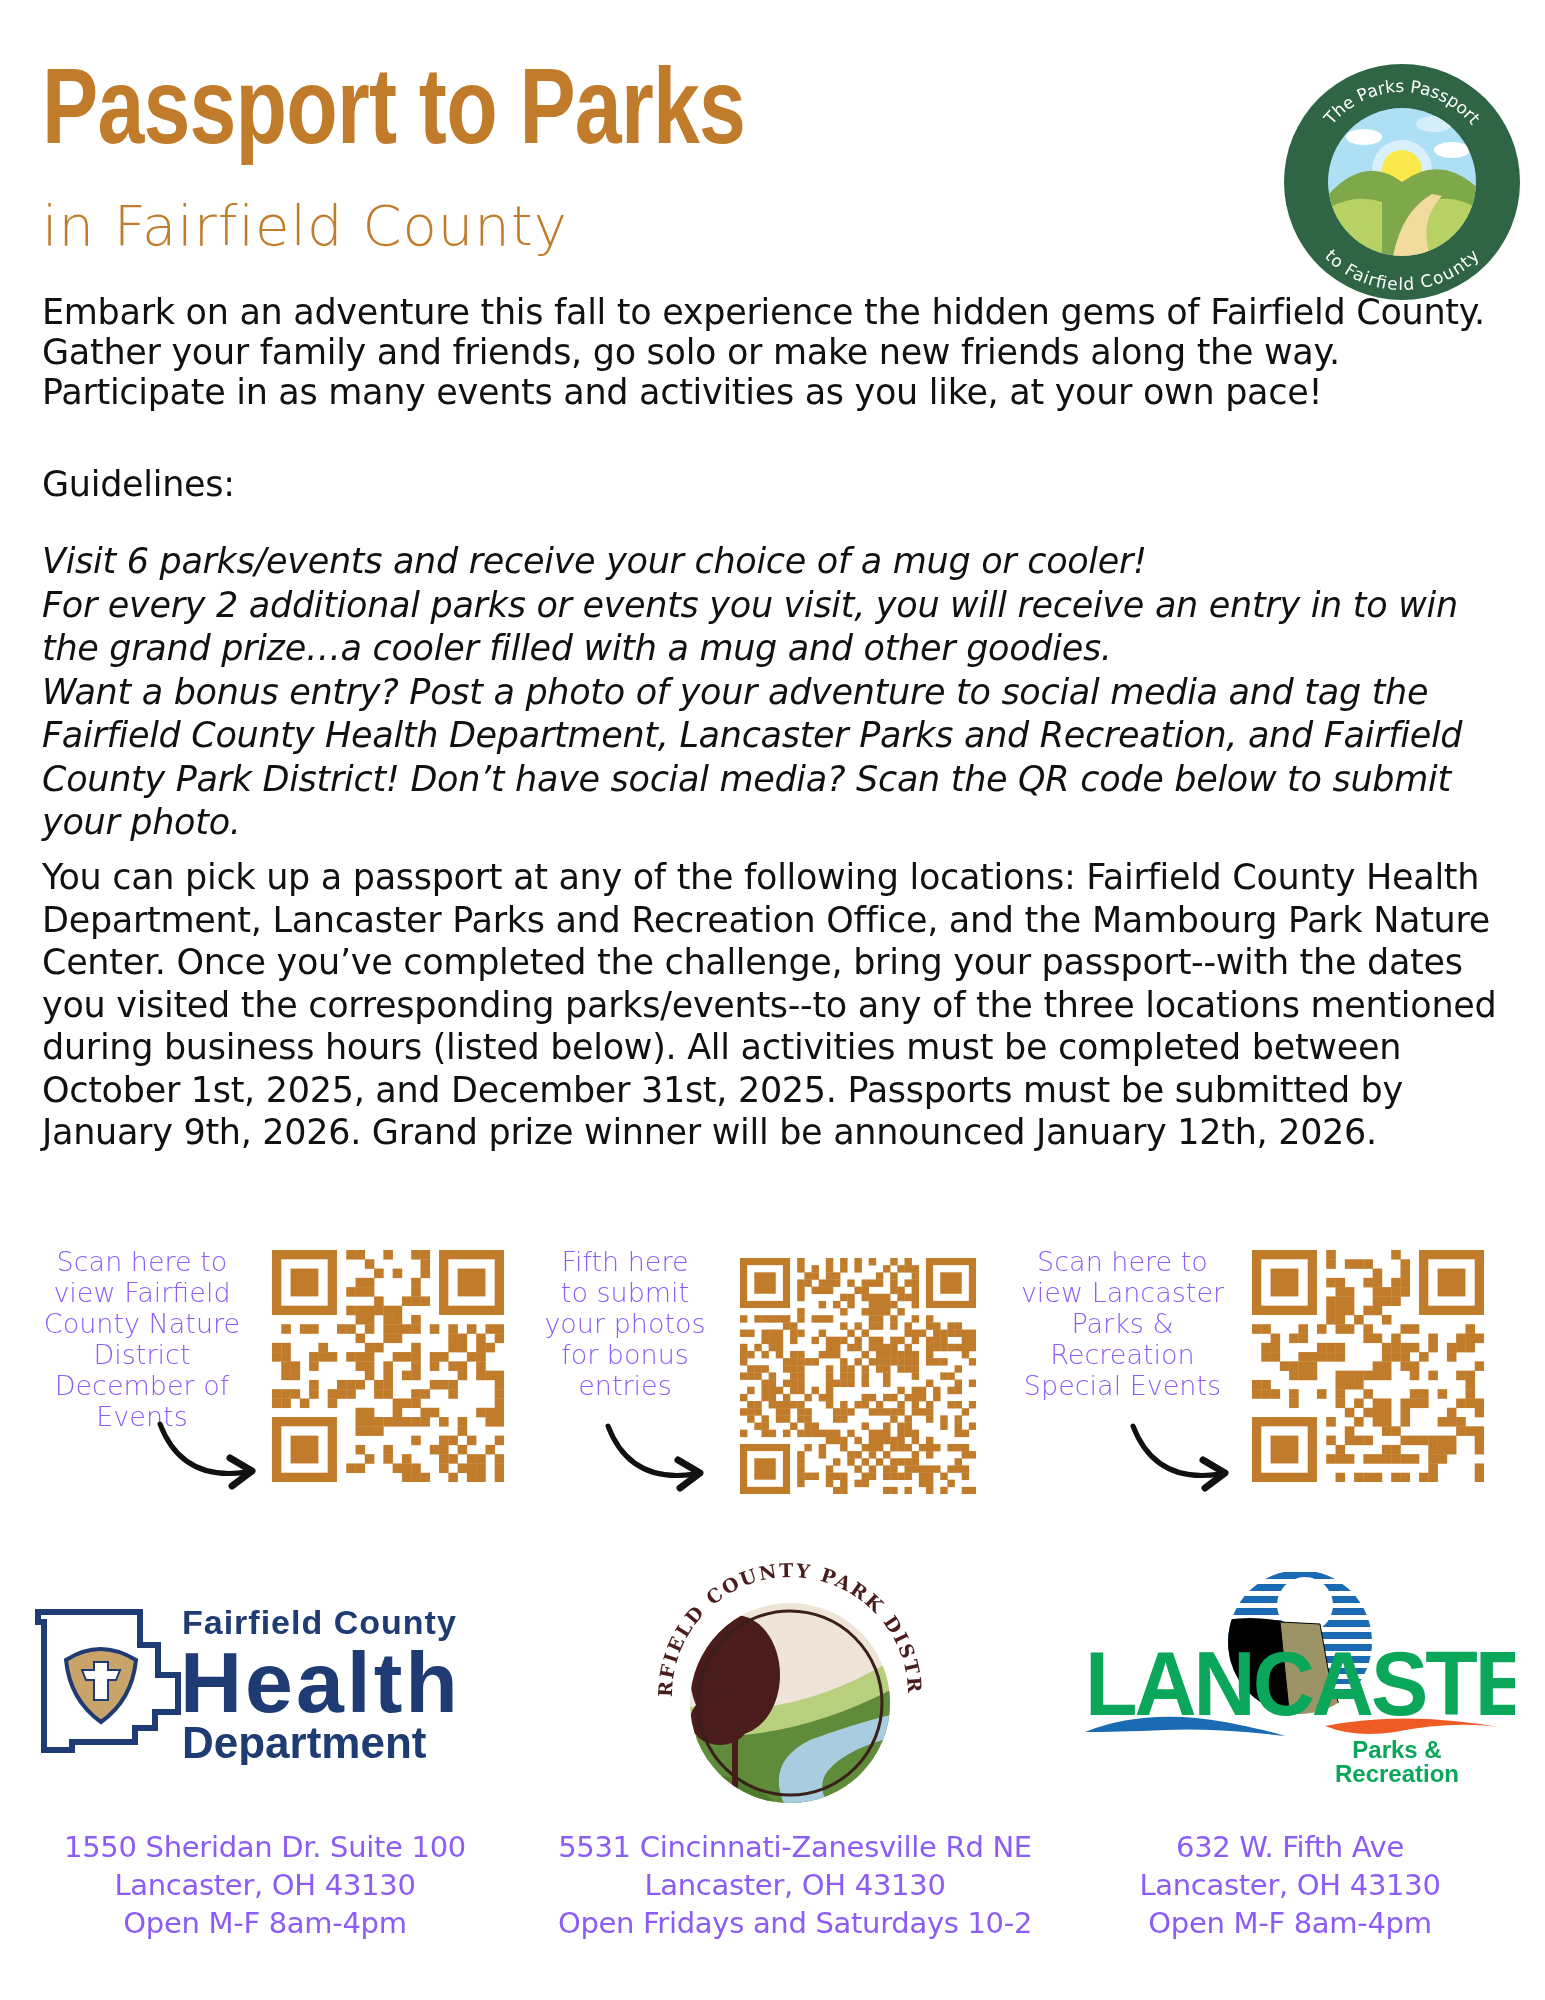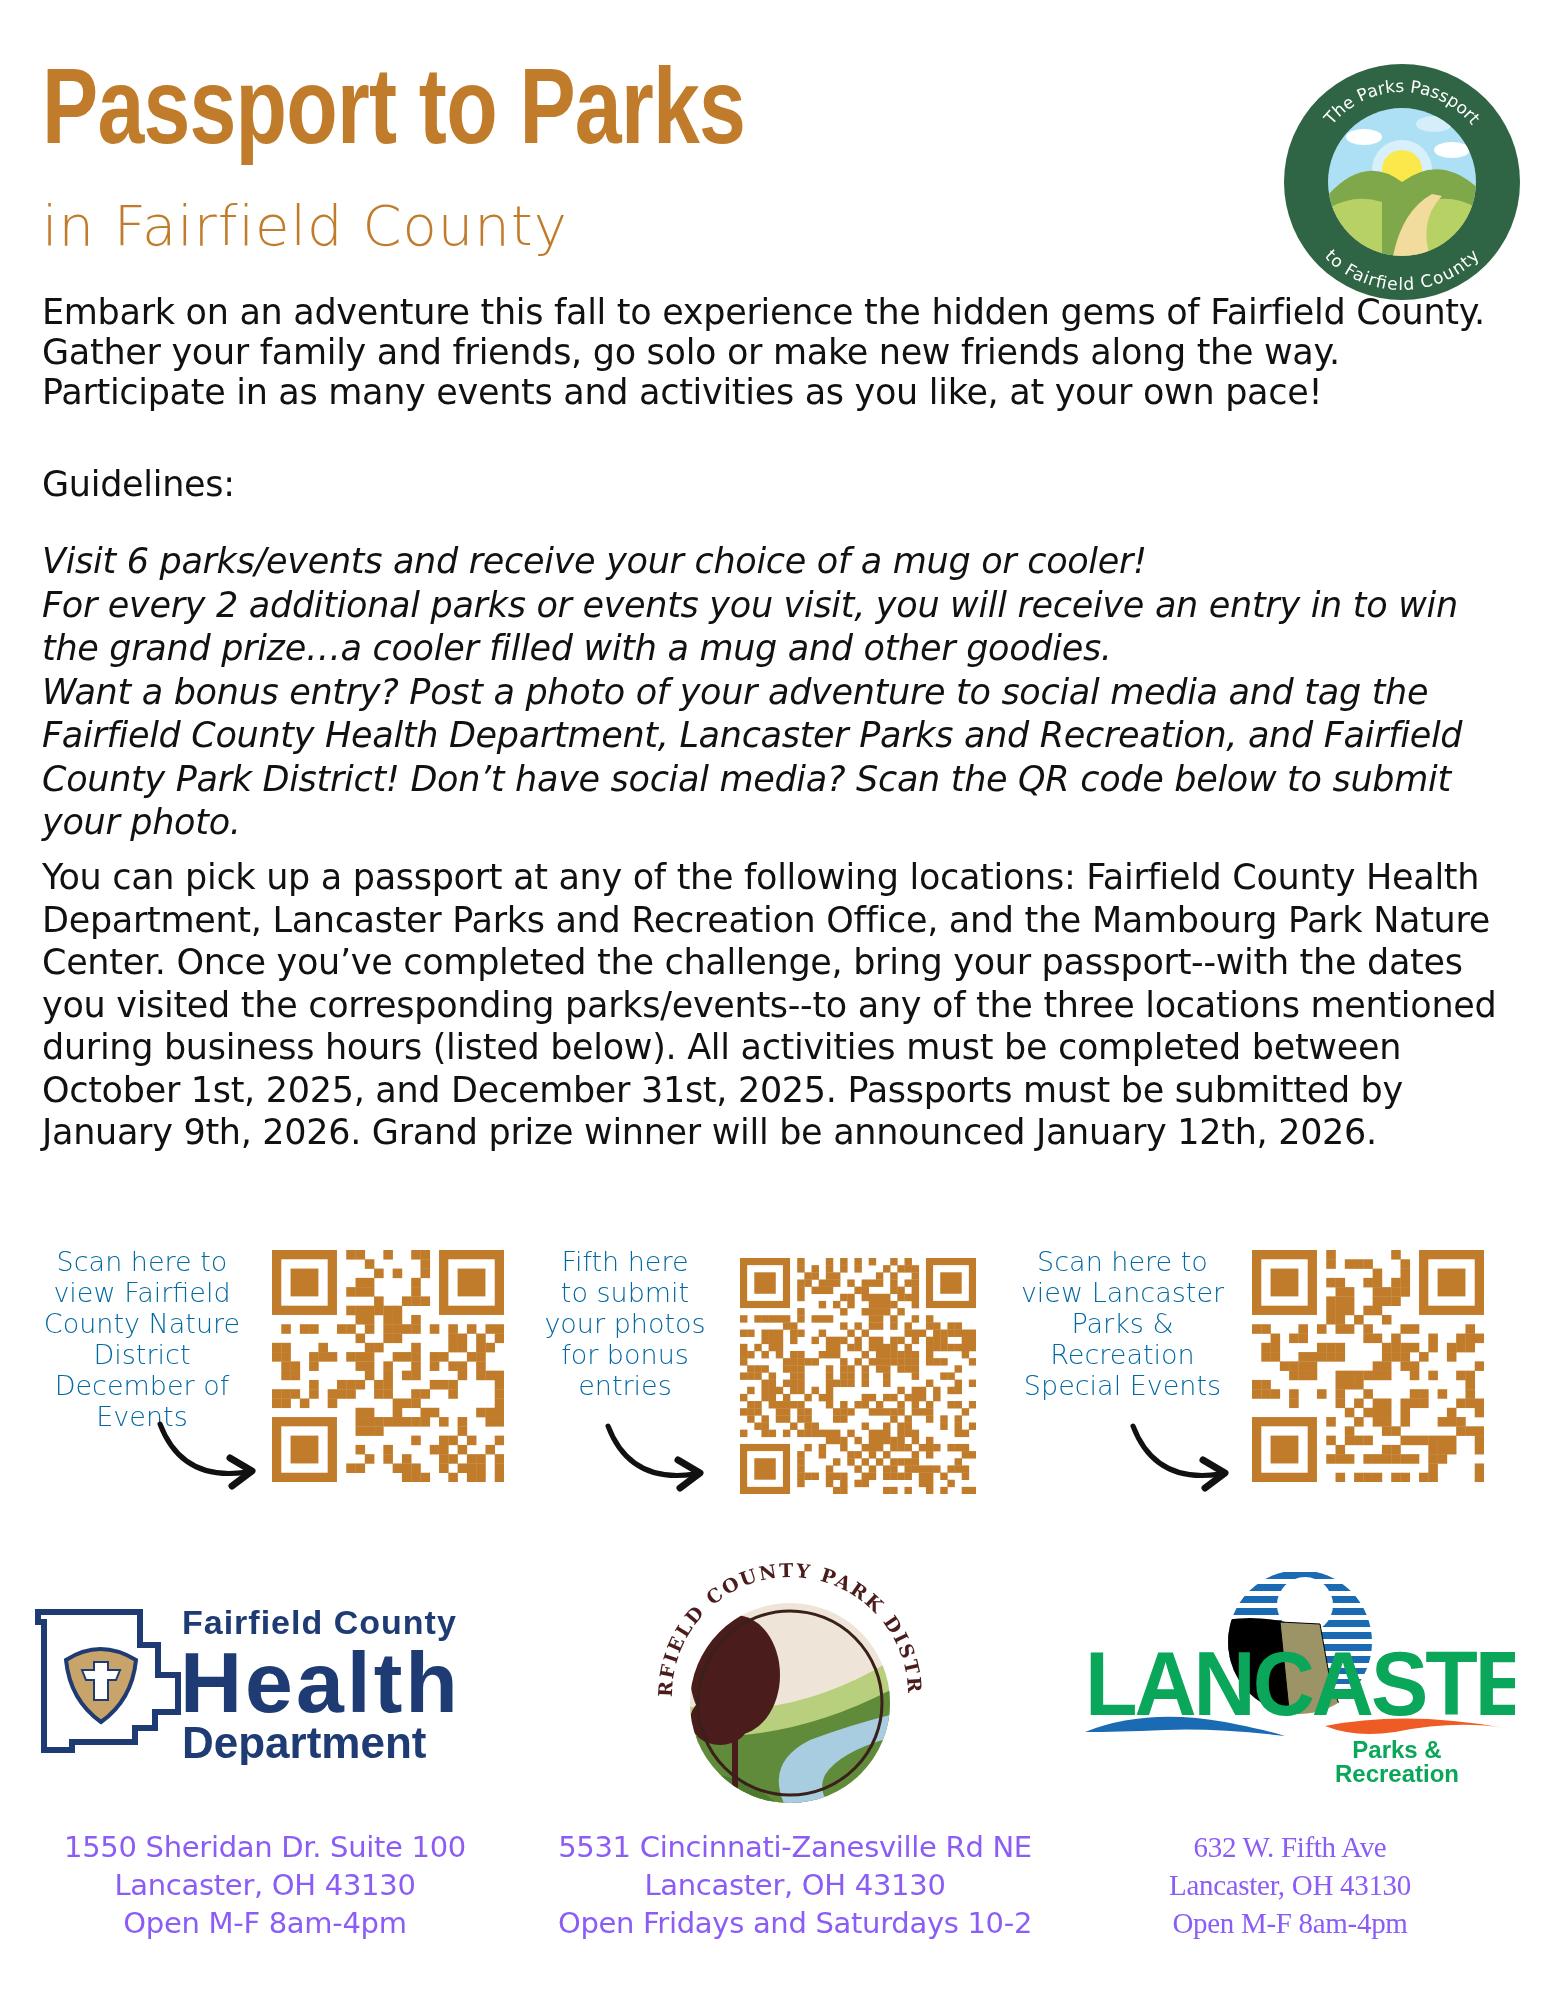--- a/index.html
+++ b/index.html
@@ -16,21 +16,21 @@
   .body-text { position: absolute; left: 42px; width: 1470px;
                font-family: "DejaVu Sans", sans-serif; font-size: 35px; line-height: 40px;
                color: #111; margin: 0; letter-spacing: -0.3px; }
   .body-text p { margin: 0; }
   .intro { top: 292px; line-height: 40px; }
   .guidelines-label { top: 464px; }
   .rules { top: 540px; line-height: 43.5px; font-style: italic; }
   .pickup { top: 856px; line-height: 42.5px; }
 
   .qr-group { position: absolute; top: 1240px; height: 260px; }
-  .qr-label { position: absolute; text-align: center; color: #0369a1;
+  .qr-label { position: absolute; text-align: center; color: #8b5cf6;
               font-family: "DejaVu Sans", sans-serif; font-weight: 300; font-size: 27px; line-height: 31px; }
   .qr-code { position: absolute; top: 10px; }
   .arrow { position: absolute; }
 
   .logo { position: absolute; }
   .address { position: absolute; top: 1828px; text-align: center;
              font-family: "DejaVu Sans", sans-serif; font-size: 29px; line-height: 38px; color: #8b5cf6; letter-spacing: -0.3px; }
   .address div { white-space: nowrap; }
 </style>
 </head>
@@ -1056,17 +1056,17 @@
 <div class="address" style="left:30px; width:470px;">
   <div>1550 Sheridan Dr. Suite 100</div>
   <div>Lancaster, OH 43130</div>
   <div>Open M-F 8am-4pm</div>
 </div>
 <div class="address" style="left:520px; width:550px;">
   <div>5531 Cincinnati-Zanesville Rd NE</div>
   <div>Lancaster, OH  43130</div>
   <div>Open Fridays and Saturdays 10-2</div>
 </div>
-<div class="address" style="left:1100px; width:380px;font-family:Liberation Serif, serif;">
+<div class="address" style="left:1100px; width:380px;">
   <div>632 W. Fifth Ave</div>
   <div>Lancaster, OH 43130</div>
   <div>Open M-F 8am-4pm</div>
 </div>
 
 </body></html>

